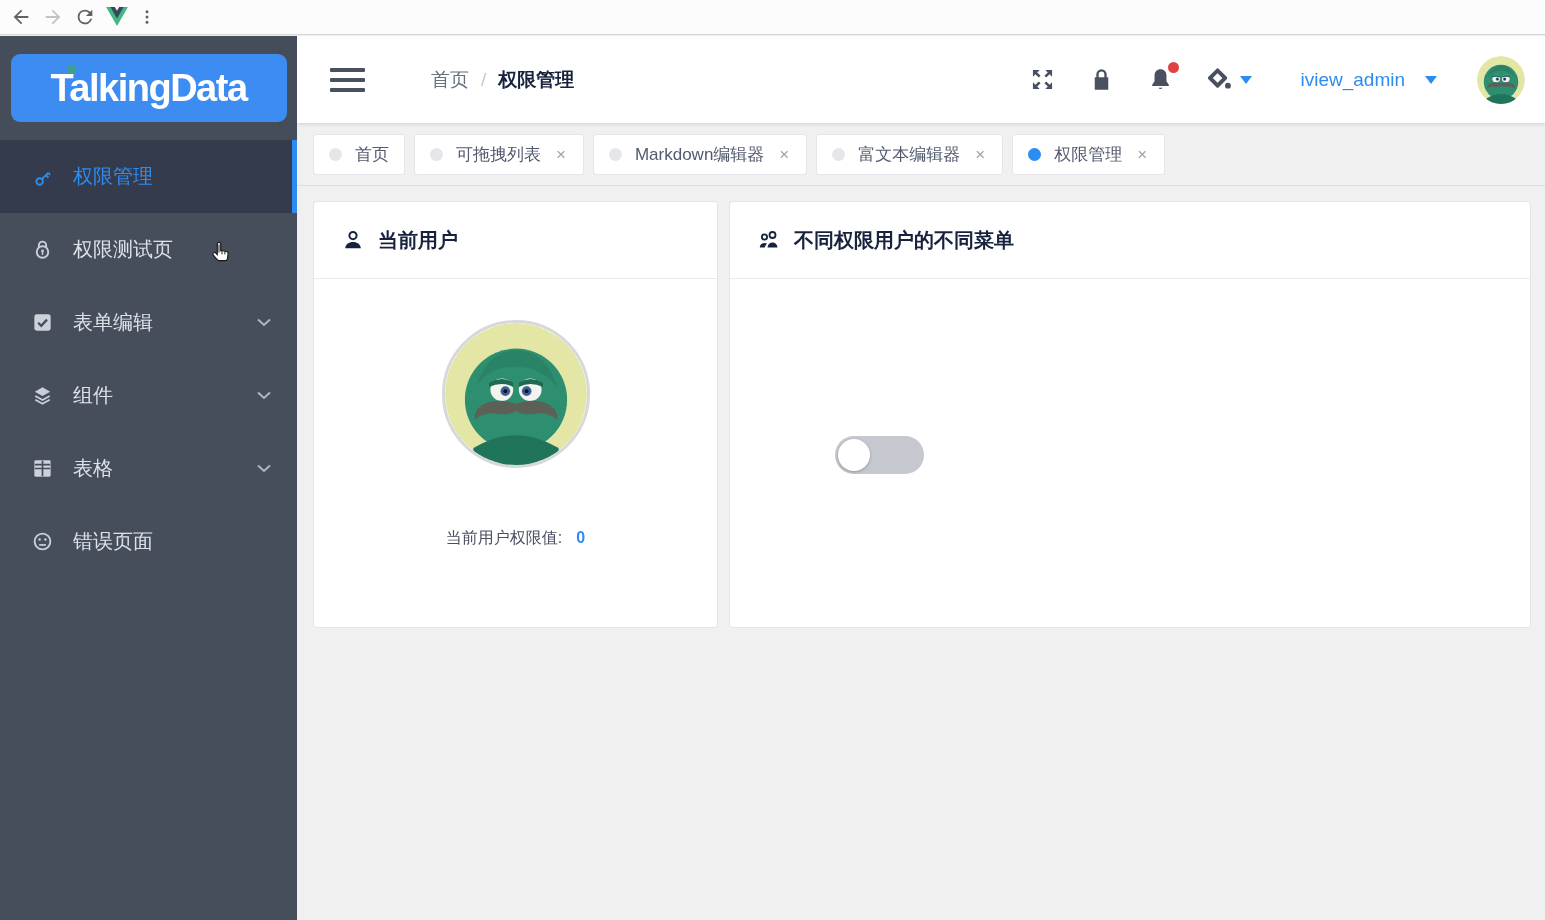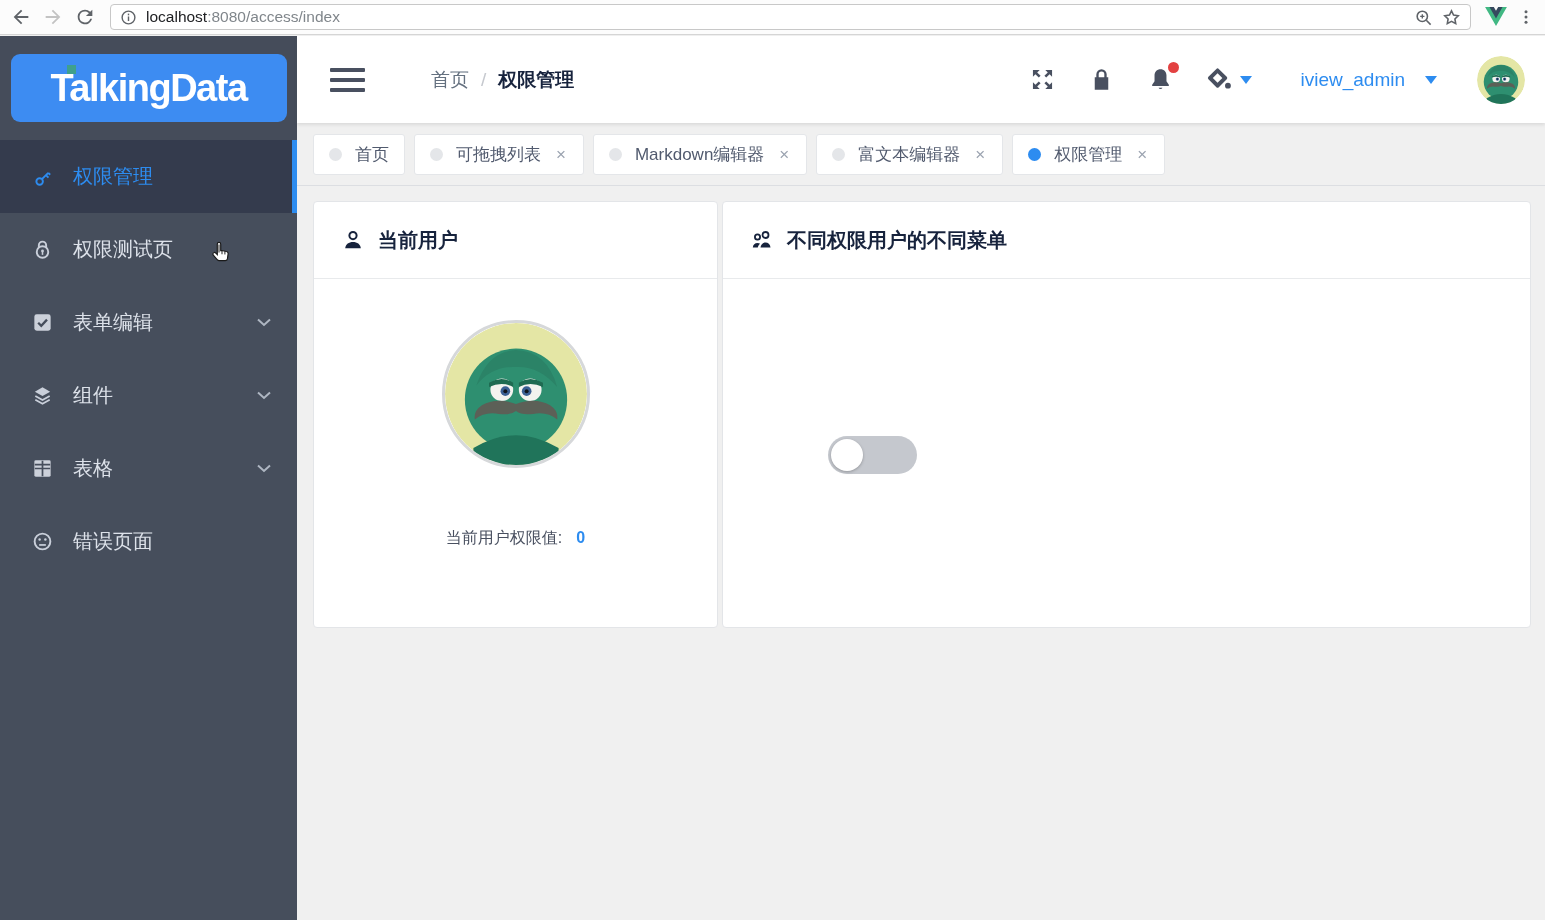--- a/index.html
+++ b/index.html
@@ -83,21 +83,21 @@
   .tab{
     height:41px; background:#fff; border:1px solid #e4e6e9; border-radius:3px;
     display:flex; align-items:center; gap:13px; padding:0 15px;
     font-size:17px; color:#515a6e; cursor:pointer;
   }
   .tab .dot{ width:13px; height:13px; border-radius:50%; background:#e4e6e9; }
   .tab.active .dot{ background:#2d8cf0; }
   .tab .close{ color:#9ba3b0; font-size:17px; line-height:1; padding:1px 2px; cursor:pointer; }
 
   
-  .content{ display:flex; align-items:flex-start; gap:4px; padding:15px 14px 0 16px; }
+  .content{ display:flex; align-items:flex-start; gap:11px; padding:15px 14px 0 16px; }
   .card{ background:#fff; border:1px solid #e3e5e8; border-radius:4px; height:427px; }
   .card-user{ width:405px; flex:0 0 auto; }
   .card-menu{ flex:1; position:relative; }
   .card-header{
     height:77px; display:flex; align-items:center; gap:13px; padding:0 27px;
     border-bottom:1px solid #e8eaec; font-size:20px; font-weight:bold; color:#17233d;
   }
   .ch-ic{ width:24px; height:24px; color:#17233d; flex:0 0 auto; }
   .card-user-body{ text-align:center; }
   .avatar-lg{
@@ -131,37 +131,20 @@
 <div class="browser-bar">
   <svg class="nav-ic" viewBox="0 0 24 24">
       <path fill="currentColor" d="M20 11H7.8l5.6-5.6L12 4l-8 8 8 8 1.4-1.4L7.8 13H20v-2z"></path>
     </svg>
   <svg class="nav-ic disabled" viewBox="0 0 24 24">
       <path fill="currentColor" d="M4 11h12.2l-5.6-5.6L12 4l8 8-8 8-1.4-1.4 5.6-5.6H4v-2z"></path>
     </svg>
   <svg class="nav-ic" viewBox="0 0 24 24">
       <path fill="currentColor" d="M17.65 6.35A7.95 7.95 0 0 0 12 4a8 8 0 1 0 7.73 10h-2.08A6 6 0 1 1 12 6c1.66 0 3.14.69 4.22 1.78L13 11h7V4l-2.35 2.35z"></path>
     </svg>
-  <div class="omnibox">
-    <svg width="17" height="17" viewBox="0 0 24 24">
-        <circle cx="12" cy="12" r="9" fill="none" stroke="#5f6368" stroke-width="2"></circle>
-        <rect x="11" y="10.5" width="2" height="6.5" fill="#5f6368"></rect>
-        <rect x="11" y="6.5" width="2" height="2.4" fill="#5f6368"></rect>
-      </svg>
-    <span class="url"><span class="host">localhost</span><span class="path">:8080/access/index</span></span>
-    <span class="omni-spacer"></span>
-    <svg width="19" height="19" viewBox="0 0 24 24">
-        <circle cx="10.5" cy="10.5" r="6.5" fill="none" stroke="#5f6368" stroke-width="2"></circle>
-        <path d="M15.5 15.5 L21 21" stroke="#5f6368" stroke-width="2"></path>
-        <path d="M10.5 7.8v5.4M7.8 10.5h5.4" stroke="#5f6368" stroke-width="1.7"></path>
-      </svg>
-    <svg width="19" height="19" viewBox="0 0 24 24">
-        <path fill="none" stroke="#5f6368" stroke-width="2" d="M12 3.6l2.6 5.3 5.9.9-4.2 4.1 1 5.8-5.3-2.8-5.3 2.8 1-5.8-4.2-4.1 5.9-.9z"></path>
-      </svg>
-  </div>
   <svg width="22" height="20" viewBox="0 0 24 22">
       <polygon points="0,0 7.2,0 12,8.2 16.8,0 24,0 12,21" fill="#41b883"></polygon>
       <polygon points="4.8,0 9.6,0 12,4.1 14.4,0 19.2,0 12,12.6" fill="#35495e"></polygon>
     </svg>
   <svg class="kebab" viewBox="0 0 24 24">
       <circle cx="12" cy="5" r="2" fill="currentColor"></circle>
       <circle cx="12" cy="12" r="2" fill="currentColor"></circle>
       <circle cx="12" cy="19" r="2" fill="currentColor"></circle>
     </svg>
 </div>

